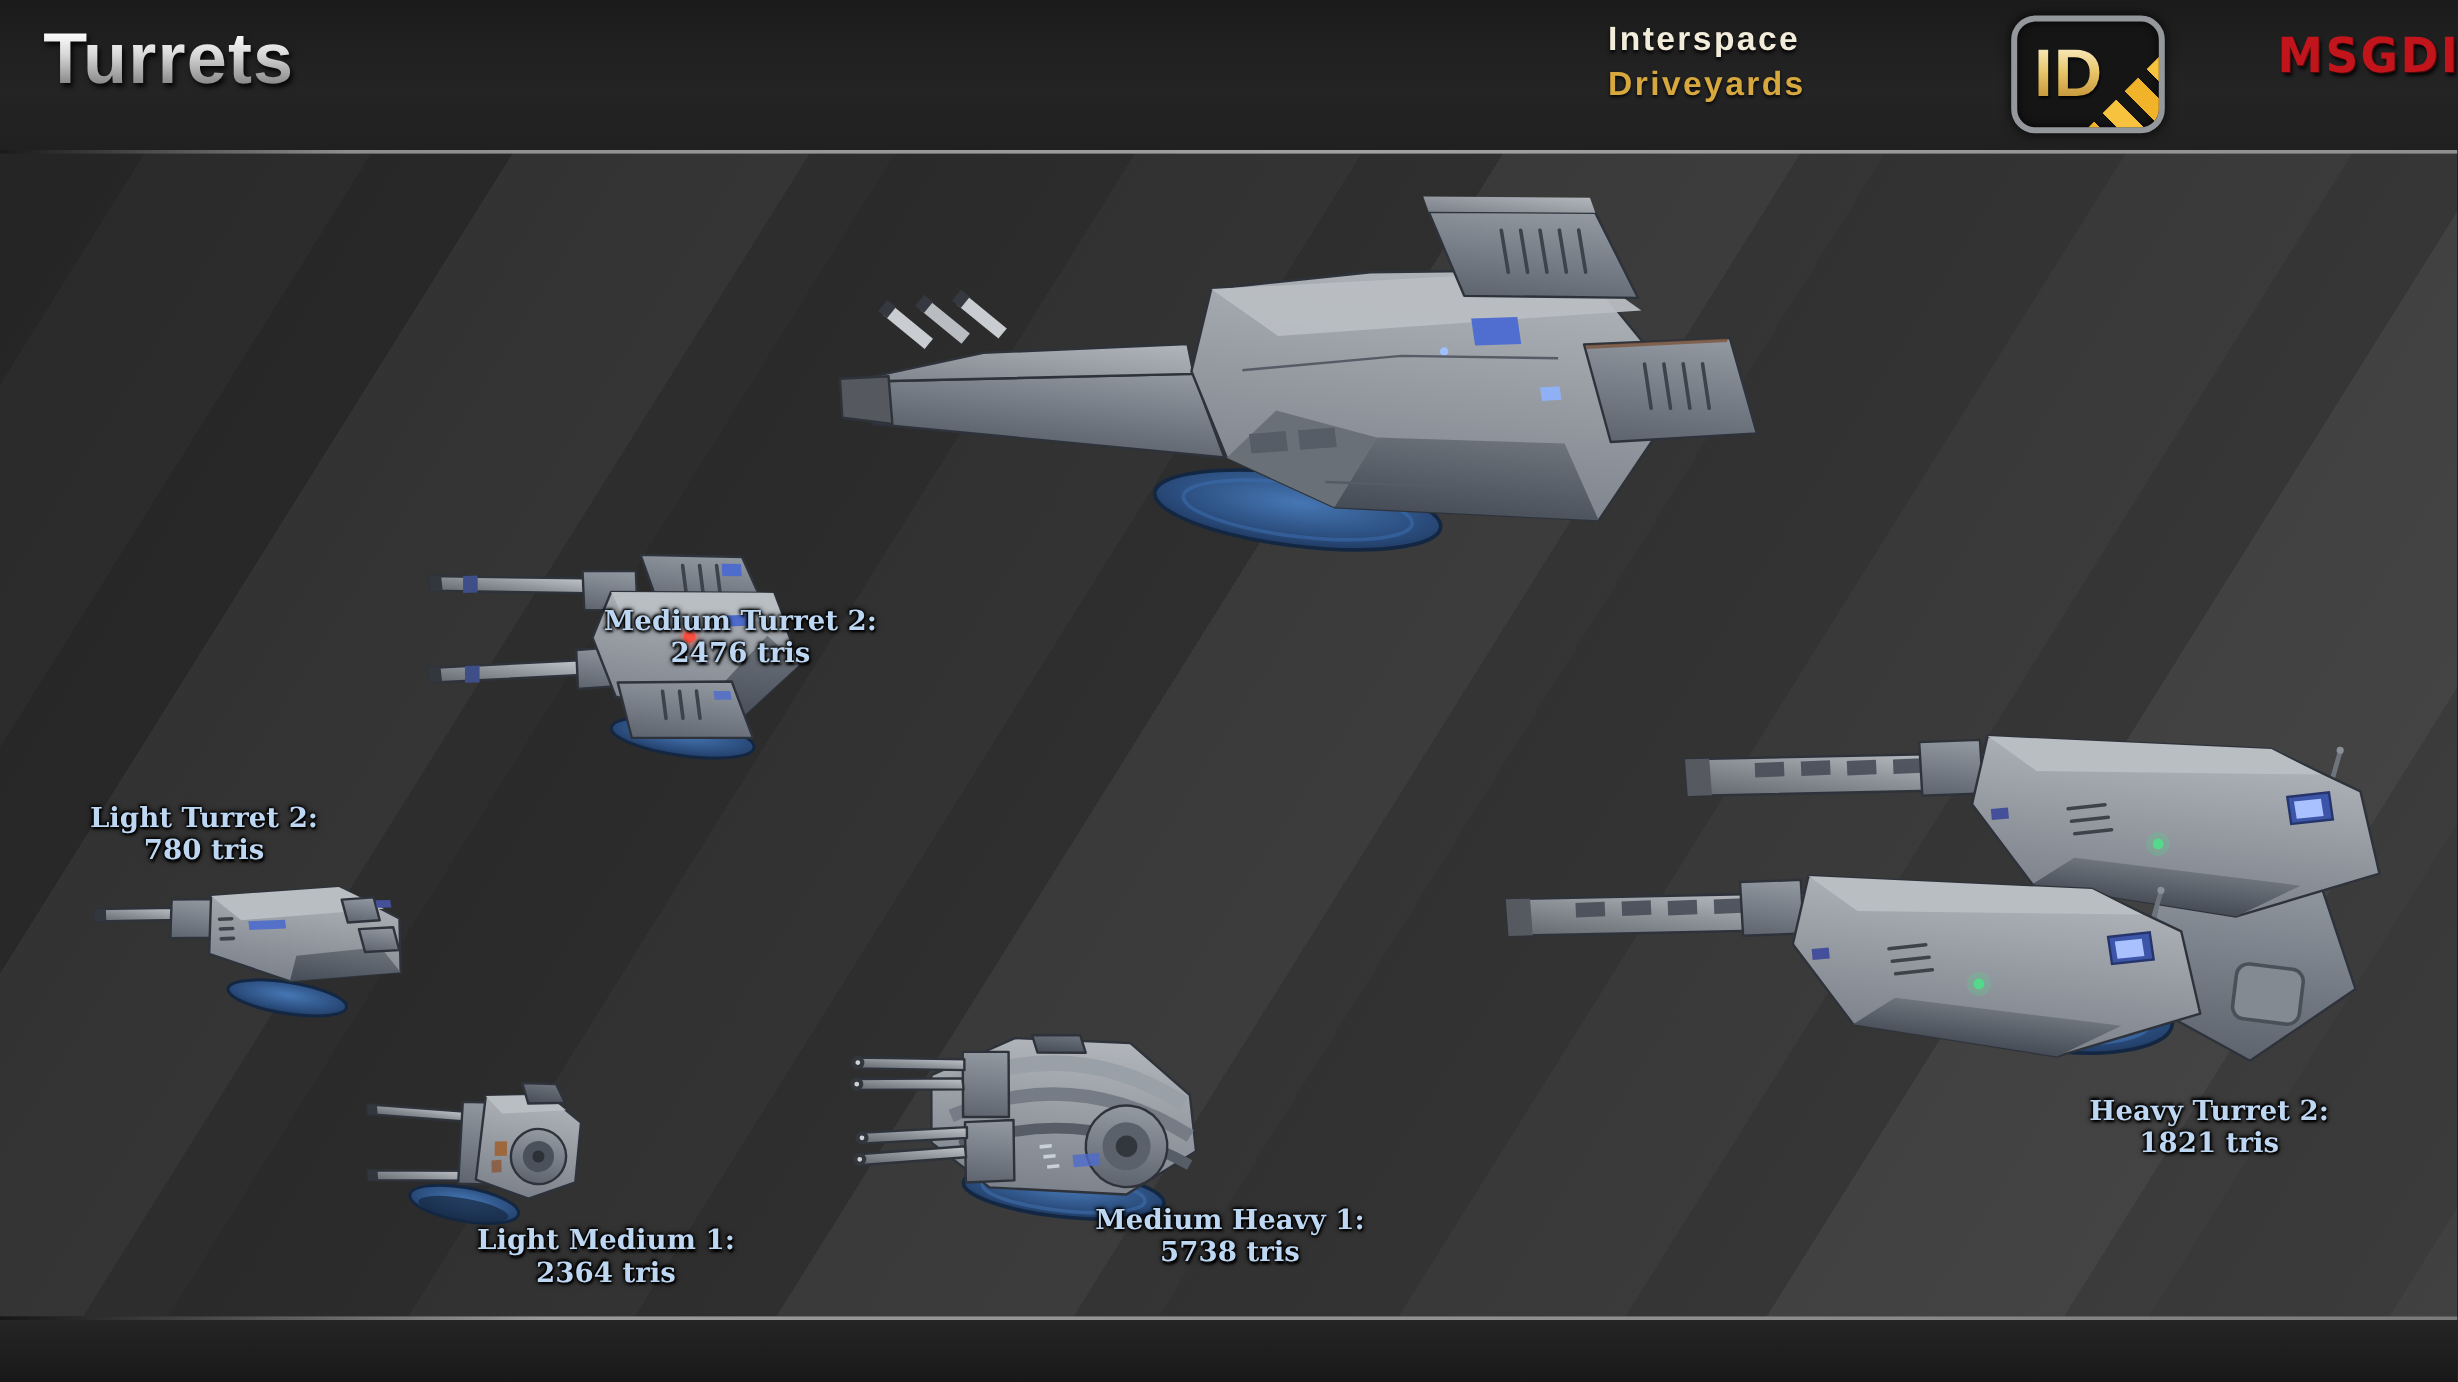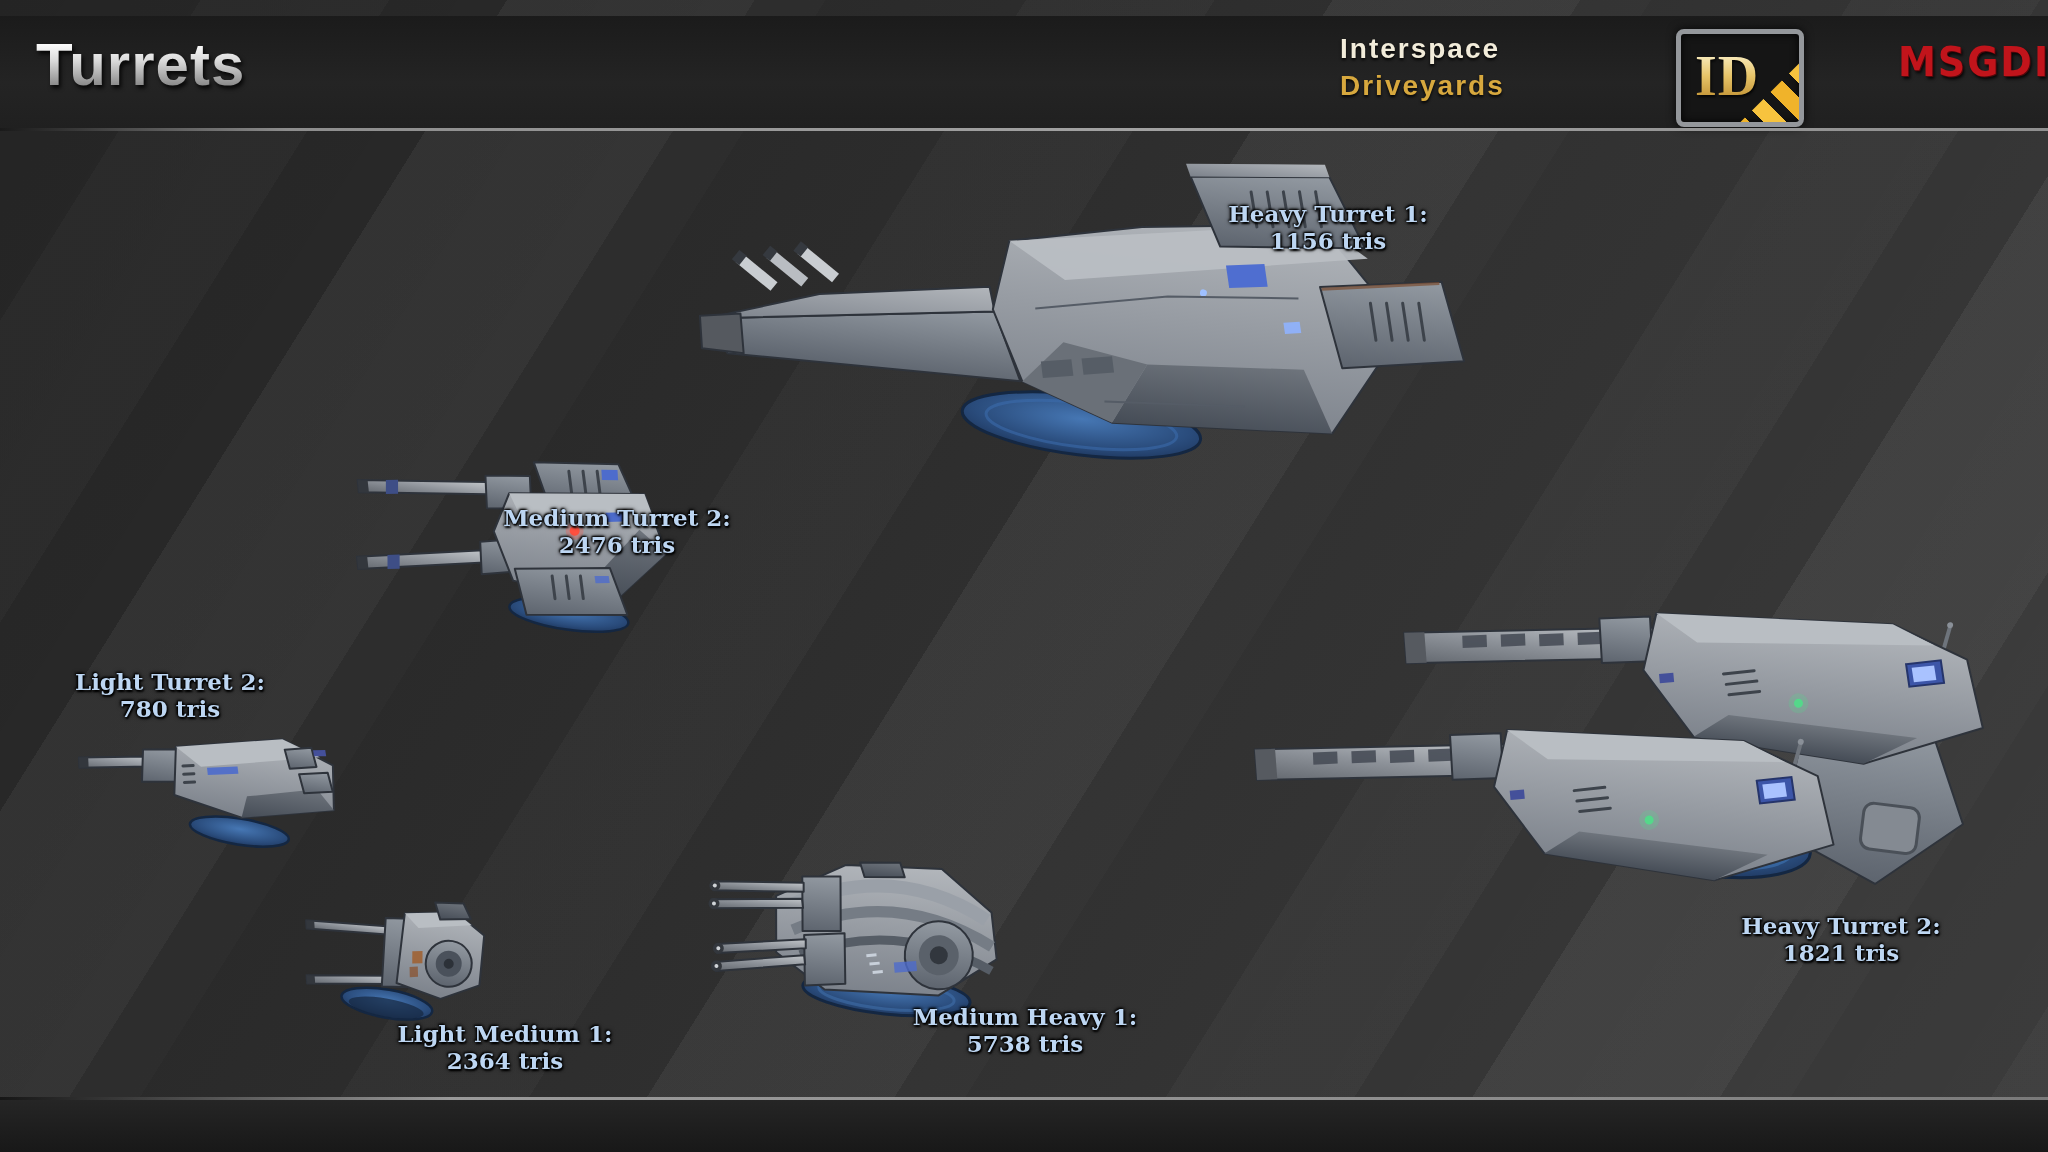--- a/index.html
+++ b/index.html
@@ -11,21 +11,21 @@
       repeating-linear-gradient(122deg,
         rgba(255,255,255,0) 0 170px,
         rgba(255,255,255,.028) 170px 330px,
         rgba(255,255,255,0) 330px 430px,
         rgba(255,255,255,.055) 430px 640px,
         rgba(255,255,255,.015) 640px 700px),
       #2d2d2d;
   }
   
   .header{
-    position:absolute;left:0;top:16px;width:100%;height:112px;
+    position:absolute;left:0;top:0;width:100%;height:125px;
     background:linear-gradient(180deg,#1b1b1b,#242424 60%,#202020);
   }
   .header::after{
     content:"";position:absolute;left:0;bottom:-3px;width:100%;height:3px;
     background:linear-gradient(90deg,#1a1a1a,#8d8d8d 14%,#a2a2a2 55%,#8f8f8f);
   }
   .title{
     position:absolute;left:36px;top:14px;
     font-size:60px;font-weight:700;letter-spacing:1px;
     background:linear-gradient(180deg,#ffffff 18%,#d9d9d9 45%,#808080 85%);
@@ -34,24 +34,23 @@
   }
   .brand-text{
     position:absolute;left:1340px;top:14px;width:320px;
     font-weight:700;font-size:28px;letter-spacing:2px;line-height:37px;
     text-shadow:0 2px 3px rgba(0,0,0,.9);
   }
   .brand-line1{color:#f2ecda;}
   .brand-line2{color:#d7a83e;}
   .id-badge{
     position:absolute;left:1676px;top:13px;width:118px;height:88px;
-    border:5px solid #94979b;border-radius:8px;background:#151515;
+    border:5px solid #94979b;border-radius:20px;background:#151515;
     box-shadow:0 0 10px rgba(0,0,0,.8), inset 0 0 8px rgba(0,0,0,.9);
     overflow:hidden;
-    font-family:Liberation Serif, serif;
   }
   .id-badge .id-text{
     position:absolute;left:14px;top:10px;
     font-size:56px;font-weight:700;letter-spacing:1px;
     background:linear-gradient(180deg,#f9edc2 15%,#e7c468 50%,#bd8c2e 90%);
     -webkit-background-clip:text;background-clip:text;color:transparent;
     filter:drop-shadow(1px 2px 1px rgba(0,0,0,.8));
   }
   .id-stripes{
     position:absolute;right:-6px;bottom:-6px;width:86px;height:86px;
@@ -300,24 +299,20 @@
         <circle cx="400" cy="86" r="10" fill="#54d88a" opacity=".25"></circle>
           <circle cx="400" cy="86" r="4.5" fill="#54d88a"></circle>
         <line class="vent" x1="322" y1="66" x2="352" y2="59"></line>
           <line class="vent" x1="326" y1="76" x2="356" y2="69"></line>
         <line class="vent" x1="330" y1="86" x2="360" y2="79"></line>
         <polygon points="258,74 272,71 274,80 260,83" fill="#44509a"></polygon>
       </g>
     </g>
   </svg>
 
-  <div class="t-label" style="left:1168px;top:200px;">
-    <div>Heavy Turret 1:</div>
-    <div>1156 tris</div>
-  </div>
   <div class="t-label" style="left:457px;top:504px;text-align:center;">
     <div>Medium Turret 2:</div>
     <div>2476 tris</div>
   </div>
   <div class="t-label" style="left:10px;top:668px;">
     <div>Light Turret 2:</div>
     <div>780 tris</div>
   </div>
   <div class="t-label" style="left:345px;top:1020px;">
     <div>Light Medium 1:</div>

